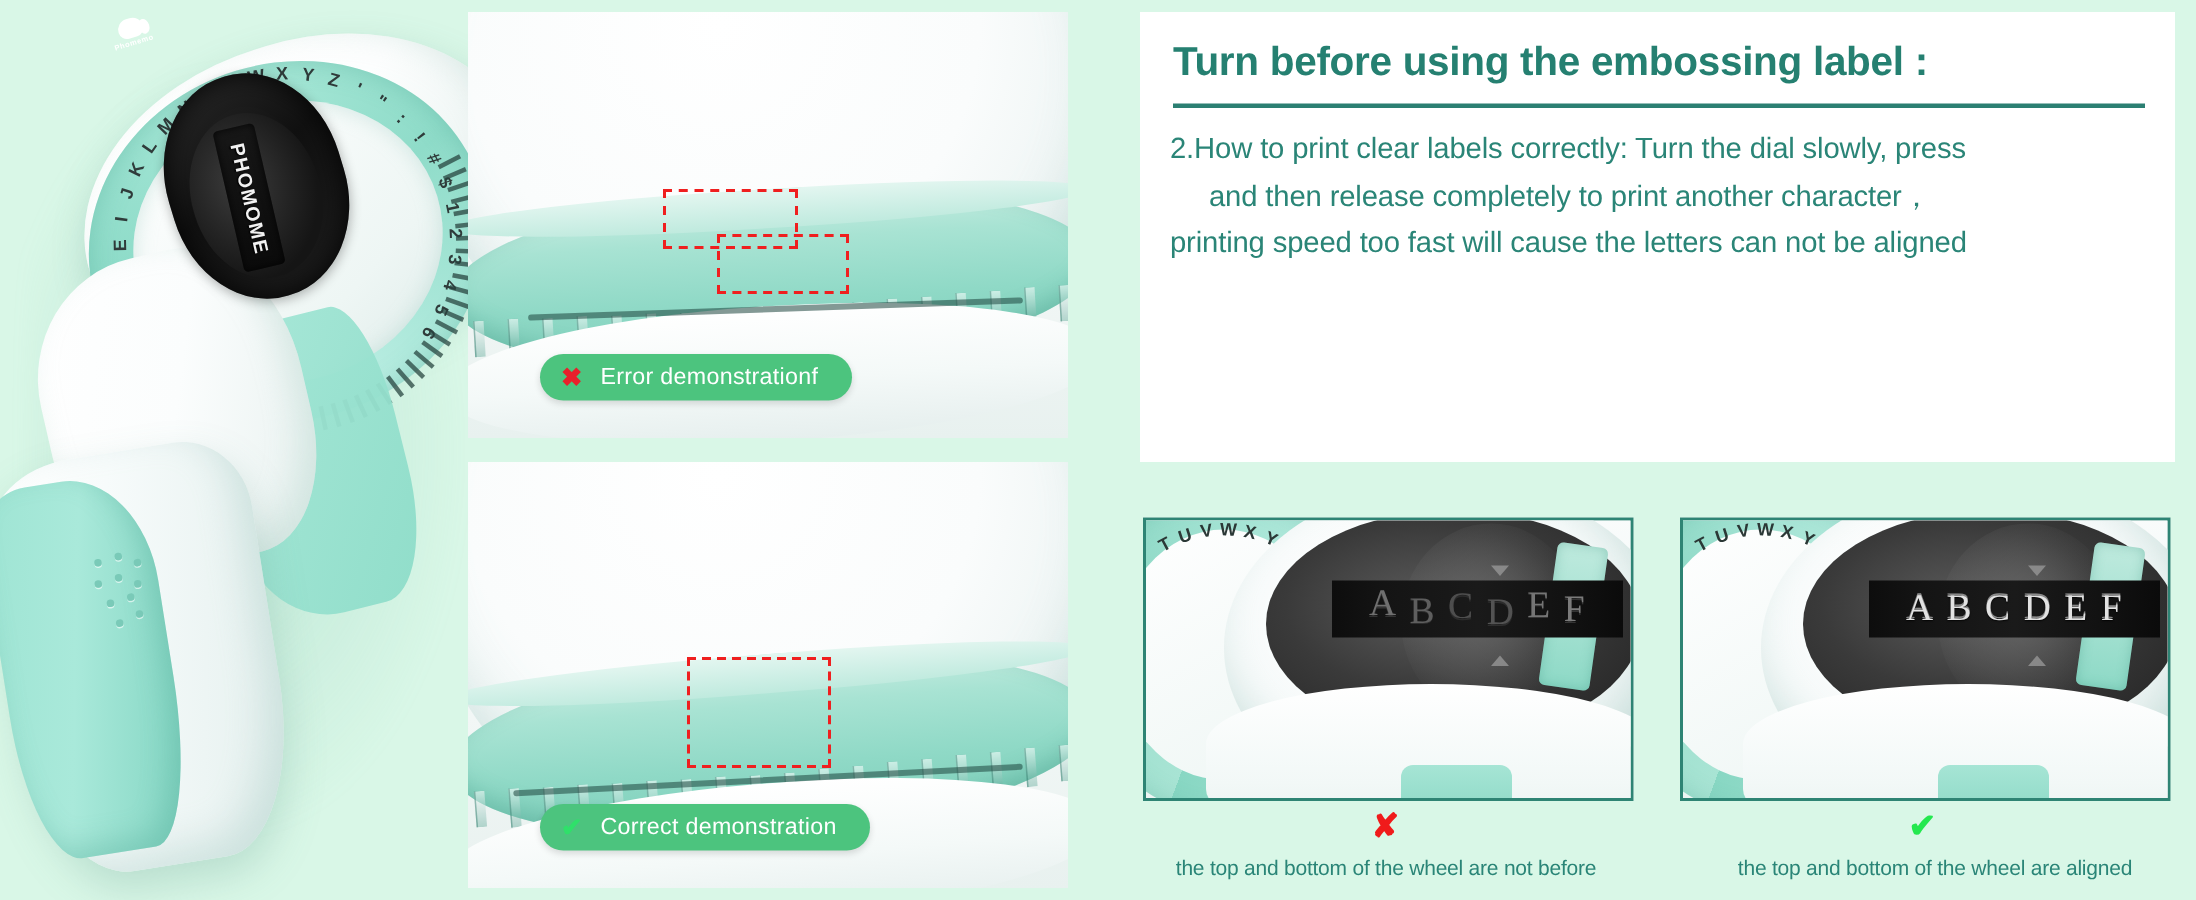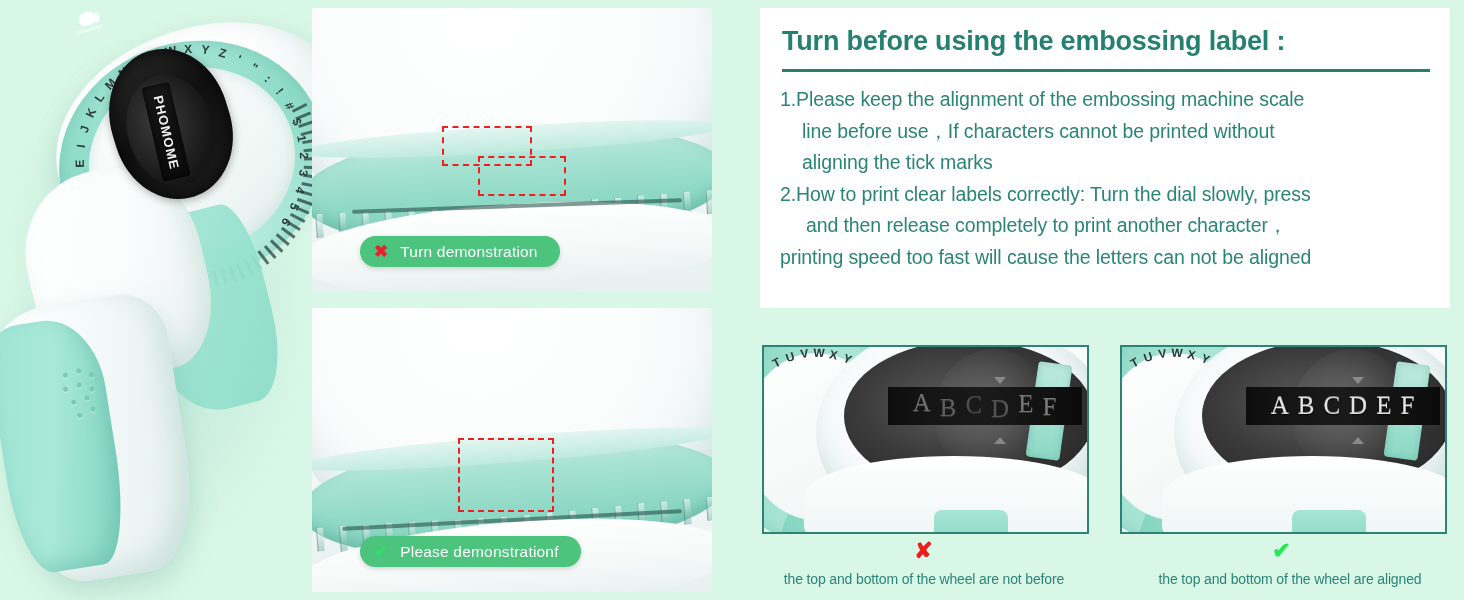--- a/index.html
+++ b/index.html
@@ -433,21 +433,21 @@
           <i style="left: 405px; bottom: 19.6px; height: 24.65px;"></i>
         </div>
     </div>
     <div class="white-rim"></div>
     <div class="dark-line"></div>
     <div class="dash-box dash-a"></div>
     <div class="dash-box dash-b"></div>
 
     <div class="badge">
       <span class="bmark x">✖</span>
-      <span class="blabel">Turn demonstration</span>
+      <span class="blabel">Error demonstrationf</span>
     </div>
   </div>
 
   <div class="photo correct">
     <div class="wheel-scene"></div>
     <div class="wheel-body"></div>
     <div class="wheel-band">
       <div class="band-top-edge"></div>
       <div class="band-teeth" id="corTeeth">
           <i style="left: 14px; bottom: 19.6px; height: 24.65px;"></i>
@@ -469,33 +469,28 @@
           <i style="left: 382px; bottom: 18px; height: 25.75px;"></i>
           <i style="left: 405px; bottom: 19.6px; height: 24.65px;"></i>
         </div>
     </div>
     <div class="white-rim"></div>
     <div class="dark-line"></div>
     <div class="dash-box dash-a"></div>
 
     <div class="badge">
       <span class="bmark v">✔</span>
-      <span class="blabel">Please demonstrationf</span>
+      <span class="blabel">Correct demonstration</span>
     </div>
   </div>
 
   <div class="note-card">
     <div class="note-title">Turn before using the embossing label :</div>
     <div class="note-rule"></div>
     <div class="note-list">
-      <div class="note-item i1">
-        <span class="l1">1.Please keep the alignment of the embossing machine scale</span>
-        <span class="l2">line before use，If  characters cannot be printed without</span>
-        <span class="l3">aligning the tick marks</span>
-      </div>
       <div class="note-item i2">
         <span class="l1">2.How to print clear labels correctly: Turn the dial slowly, press</span>
         <span class="l2">and then release completely to print another character，</span>
         <span class="l3">printing speed too fast will cause the letters can not be aligned</span>
       </div>
     </div>
   </div>
 
   <div class="emb left">
     <div class="emb-scene"></div>

